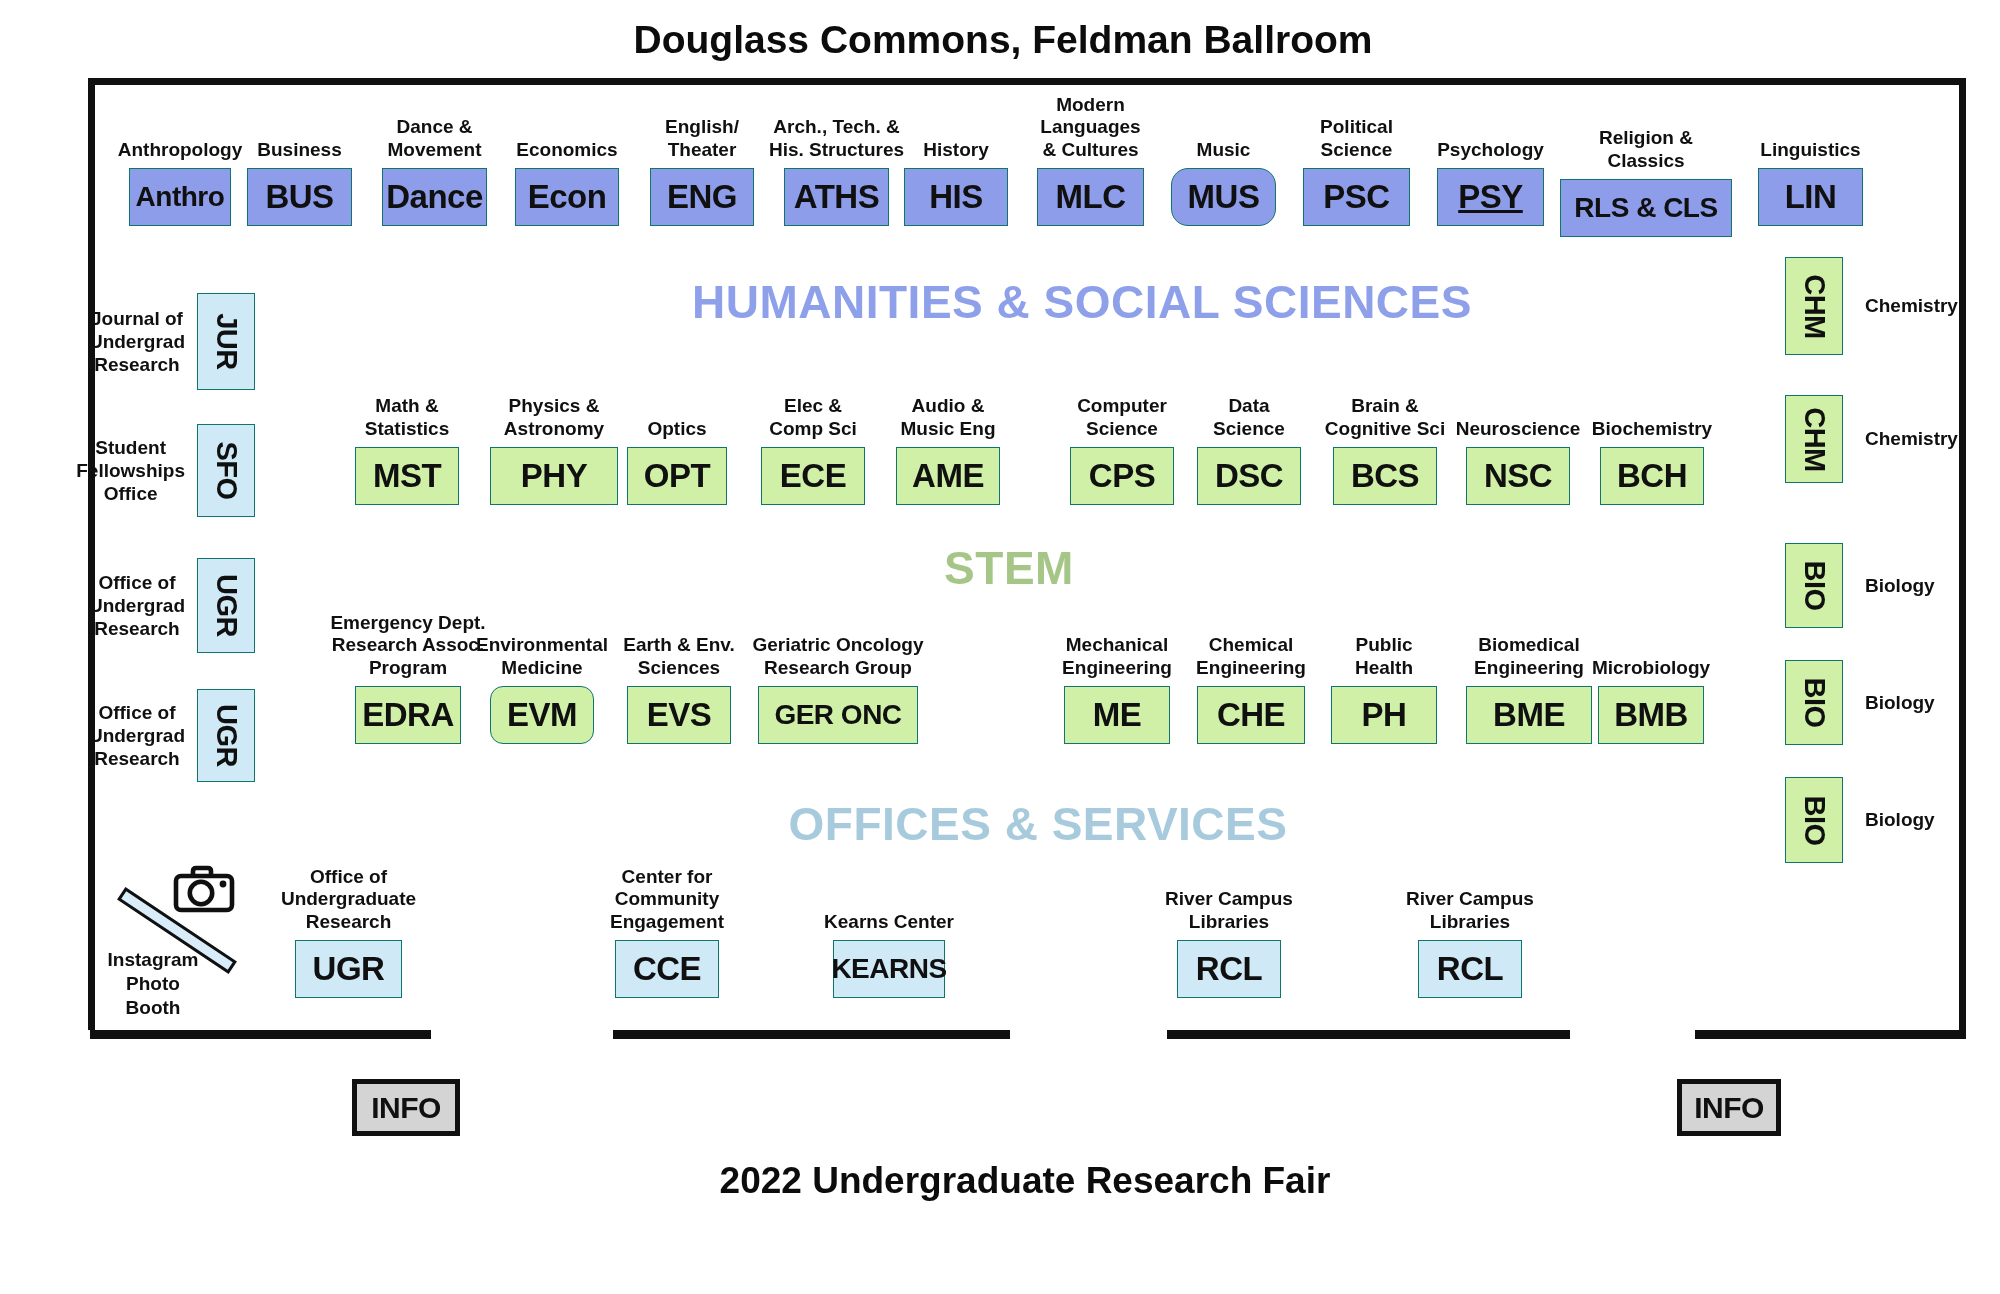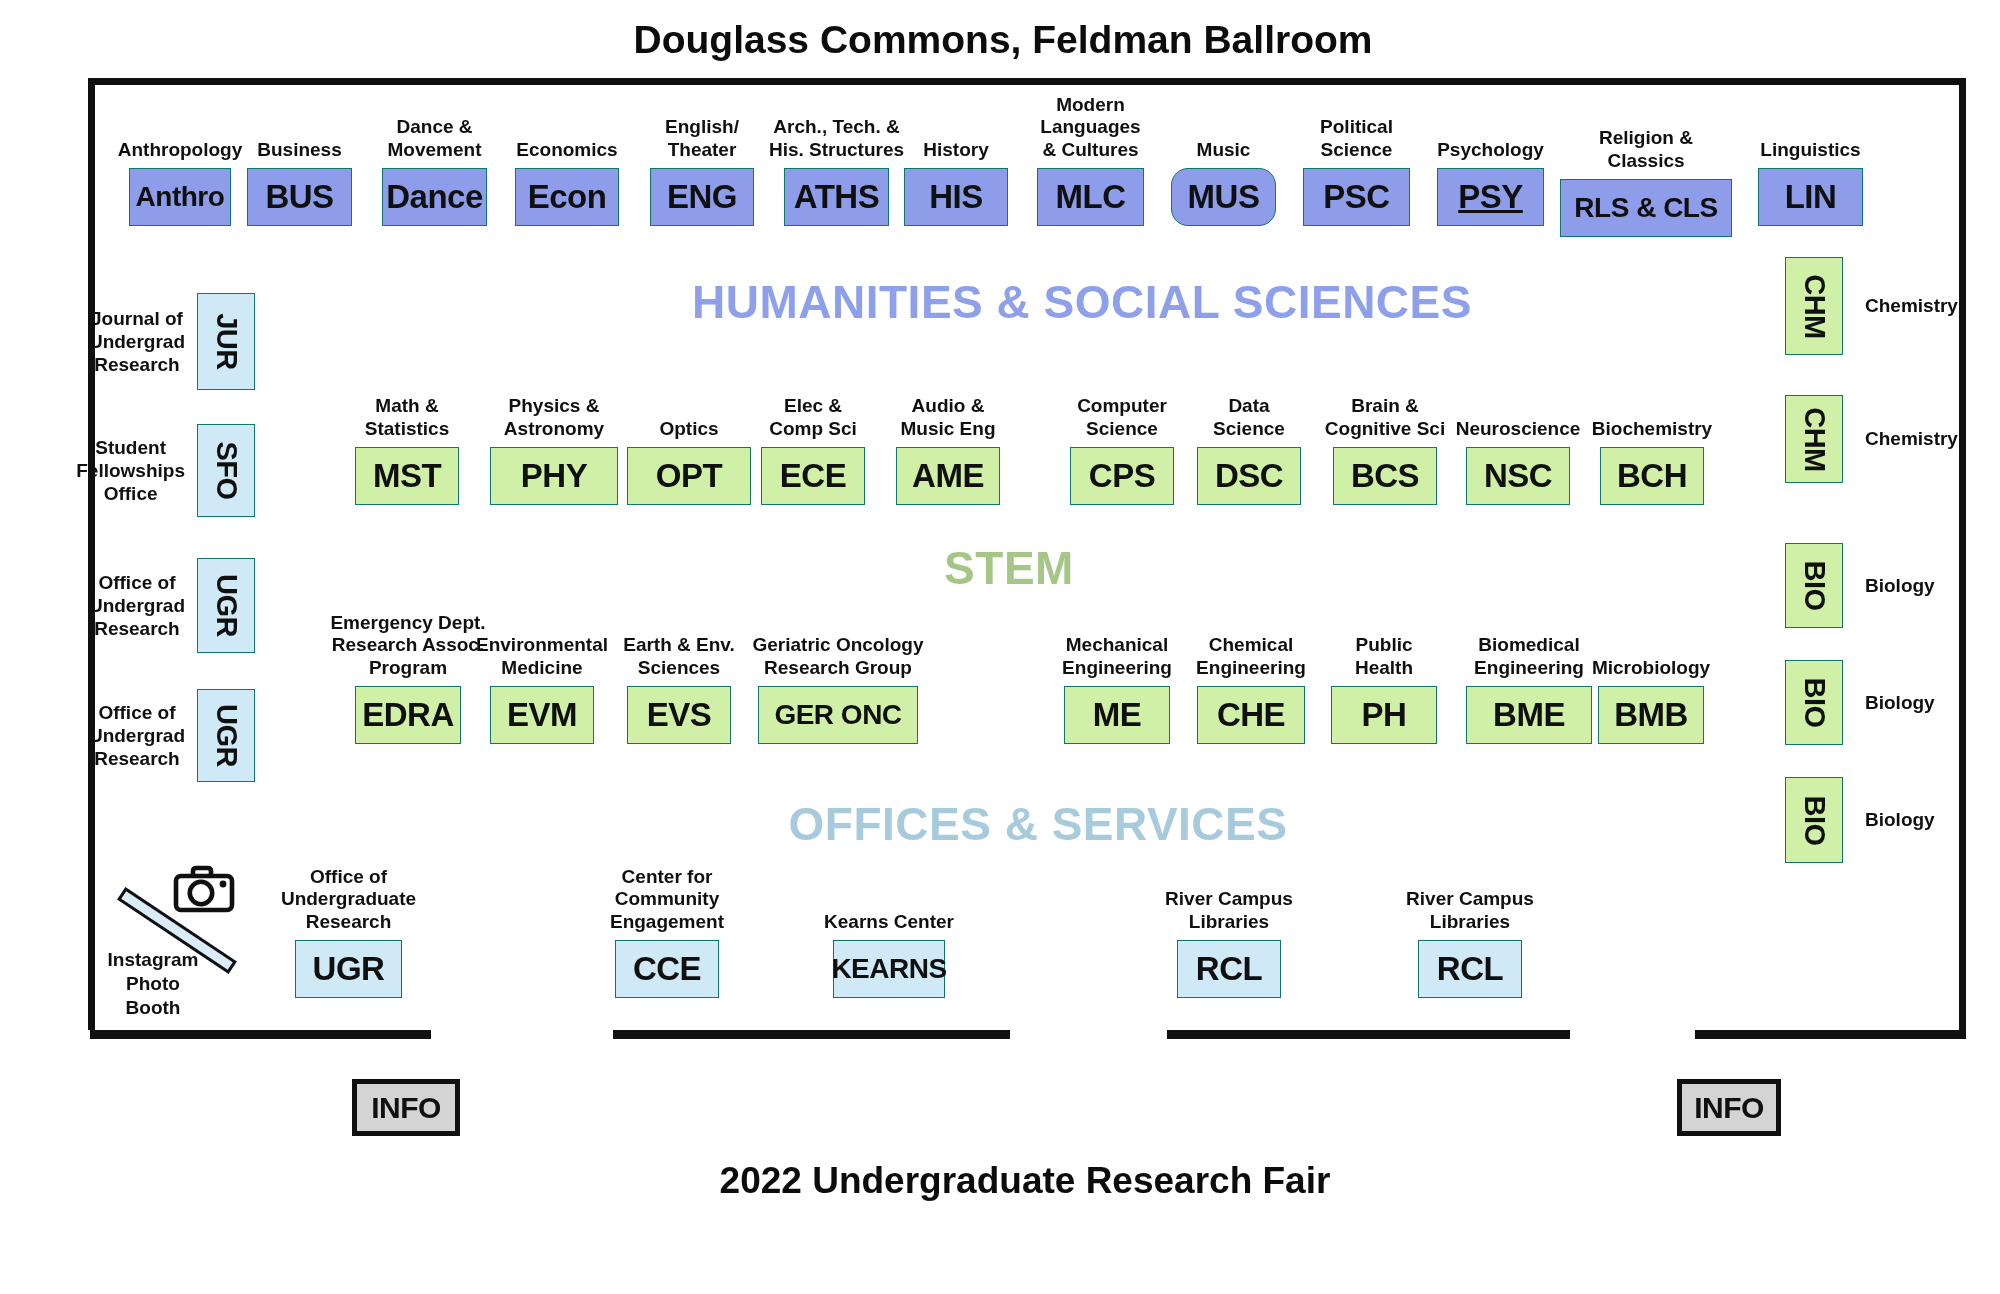--- a/index.html
+++ b/index.html
@@ -147,21 +147,21 @@
 Statistics</div>
   <div class="booth-box grn" style="width:104px;">MST</div>
 </div>
 <div class="booth" style="left:490px;top:447px;">
   <div class="booth-label">Physics &amp;
 Astronomy</div>
   <div class="booth-box grn" style="width:128px;">PHY</div>
 </div>
 <div class="booth" style="left:627px;top:447px;">
   <div class="booth-label">Optics</div>
-  <div class="booth-box grn" style="width:124px;">OPT</div>
+  <div class="booth-box grn" style="width:100px;">OPT</div>
 </div>
 <div class="booth" style="left:761px;top:447px;">
   <div class="booth-label">Elec &amp;
 Comp Sci</div>
   <div class="booth-box grn" style="width:104px;">ECE</div>
 </div>
 <div class="booth" style="left:896px;top:447px;">
   <div class="booth-label">Audio &amp;
 Music Eng</div>
   <div class="booth-box grn" style="width:104px;">AME</div>
@@ -192,21 +192,21 @@
 
 <div class="booth" style="left:355px;top:686px;">
   <div class="booth-label">Emergency Dept.
 Research Assoc.
 Program</div>
   <div class="booth-box grn" style="width:106px;">EDRA</div>
 </div>
 <div class="booth" style="left:490px;top:686px;">
   <div class="booth-label">Environmental
 Medicine</div>
-  <div class="booth-box grn" style="width:104px;">EVM</div>
+  <div class="booth-box grn" style="width:104px;border-radius:13px;">EVM</div>
 </div>
 <div class="booth" style="left:627px;top:686px;">
   <div class="booth-label">Earth &amp; Env.
 Sciences</div>
   <div class="booth-box grn" style="width:104px;">EVS</div>
 </div>
 <div class="booth" style="left:758px;top:686px;">
   <div class="booth-label">Geriatric Oncology
 Research Group</div>
   <div class="booth-box grn long" style="width:160px;">GER ONC</div>

